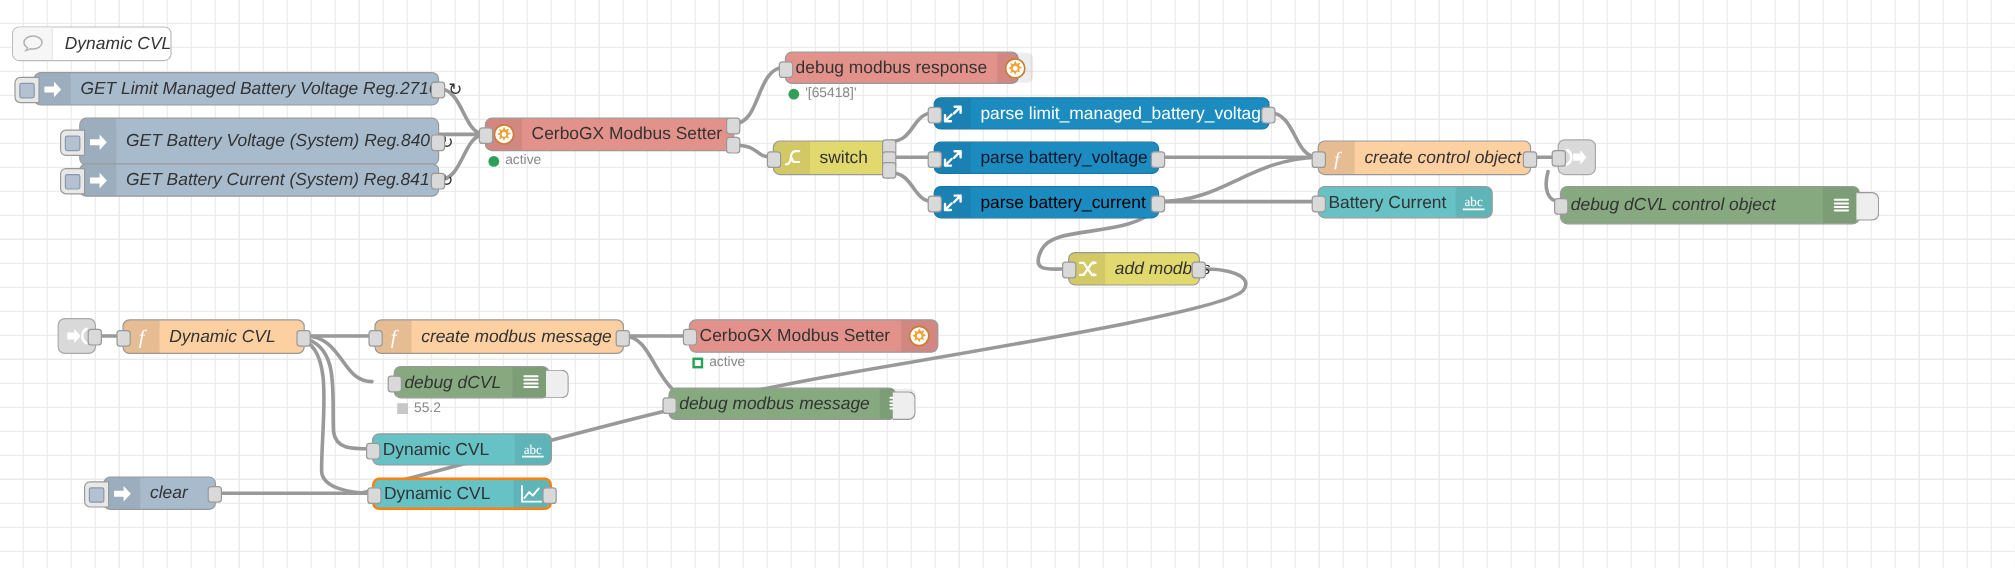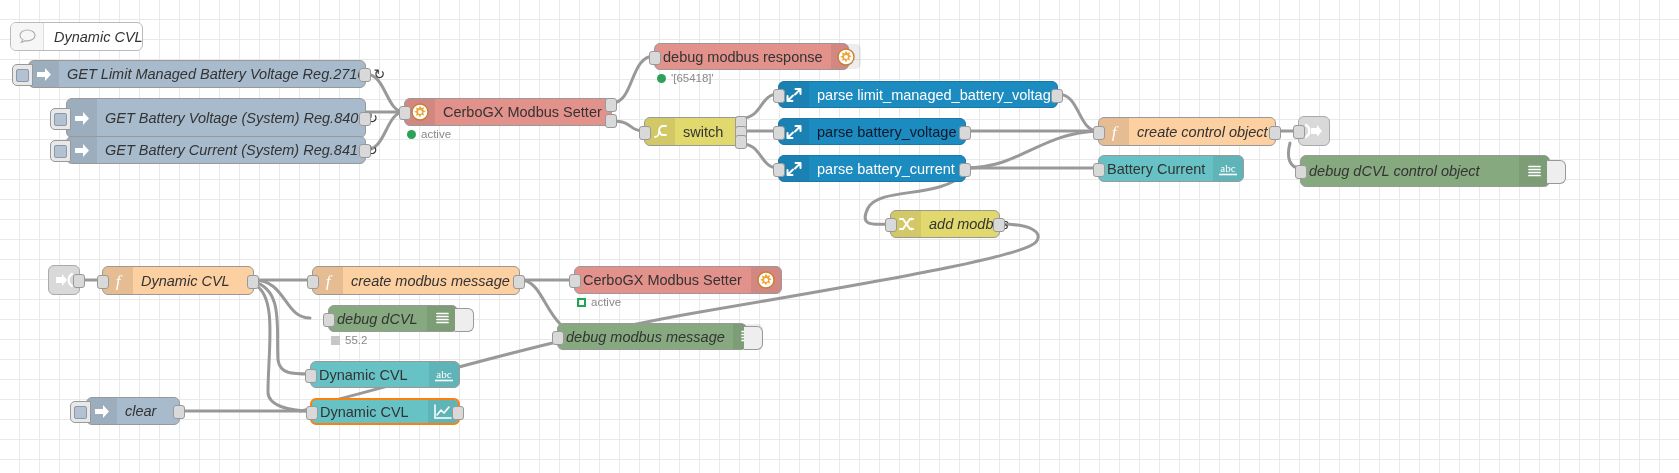--- a/index.html
+++ b/index.html
@@ -256,21 +256,21 @@
     <span class="icon-box">
       <svg class="gi" width="16" height="16" viewBox="0 0 16 16">
         <path d="M9.5 2h5v5M14.5 2L9 7.5M6.5 14h-5V9M1.5 14L7 8.5" fill="none" stroke="#ffffff" stroke-width="2" stroke-linecap="round" stroke-linejoin="round"></path>
       </svg>
     </span>
     <span class="lbl" style="text-align:left;">parse battery_voltage</span>
     <span class="port in"></span>
     <span class="port out"></span>
   </div>
 
-  <div class="node" style="left:778px;top:155px;width:188px;height:27px;background:#1c8bc0;color:#ffffff;border-color:#1878a6;">
+  <div class="node" style="left:778px;top:155px;width:188px;height:27px;background:#1c8bc0;color:#000000;border-color:#1878a6;">
     <span class="icon-box">
       <svg class="gi" width="16" height="16" viewBox="0 0 16 16">
         <path d="M9.5 2h5v5M14.5 2L9 7.5M6.5 14h-5V9M1.5 14L7 8.5" fill="none" stroke="#ffffff" stroke-width="2" stroke-linecap="round" stroke-linejoin="round"></path>
       </svg>
     </span>
     <span class="lbl" style="text-align:left;">parse battery_current</span>
     <span class="port in"></span>
     <span class="port out"></span>
   </div>
 

